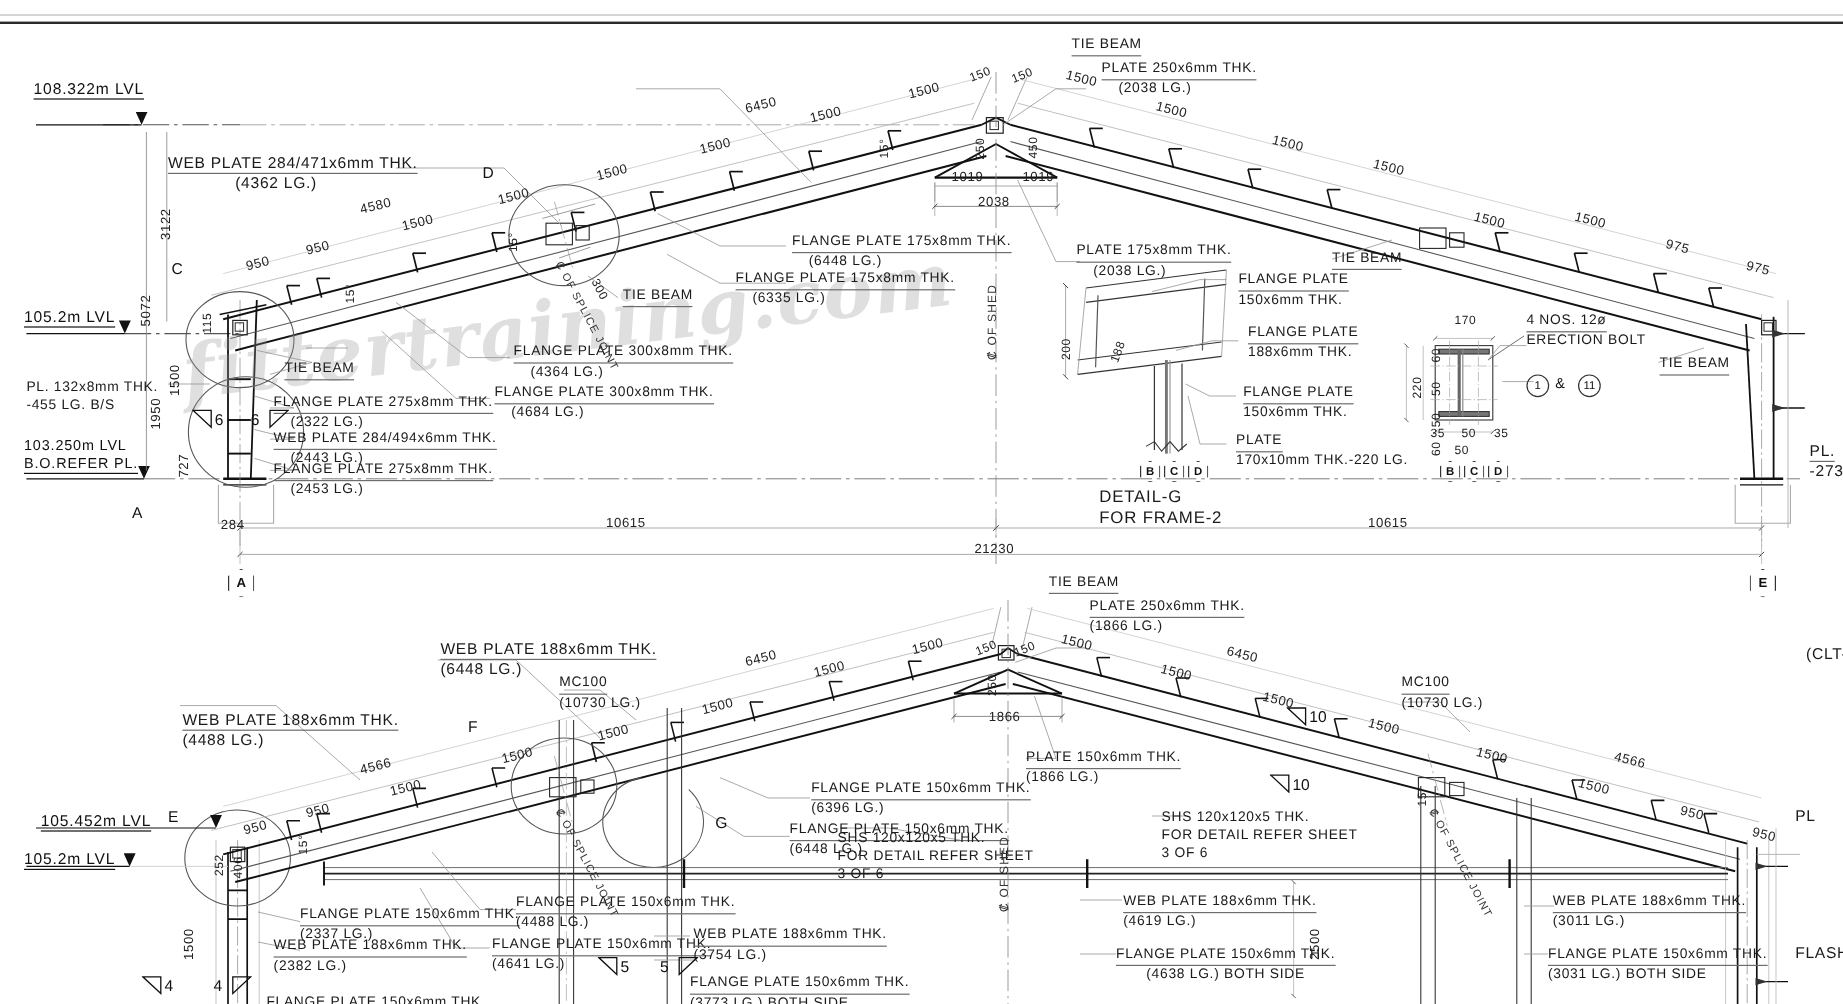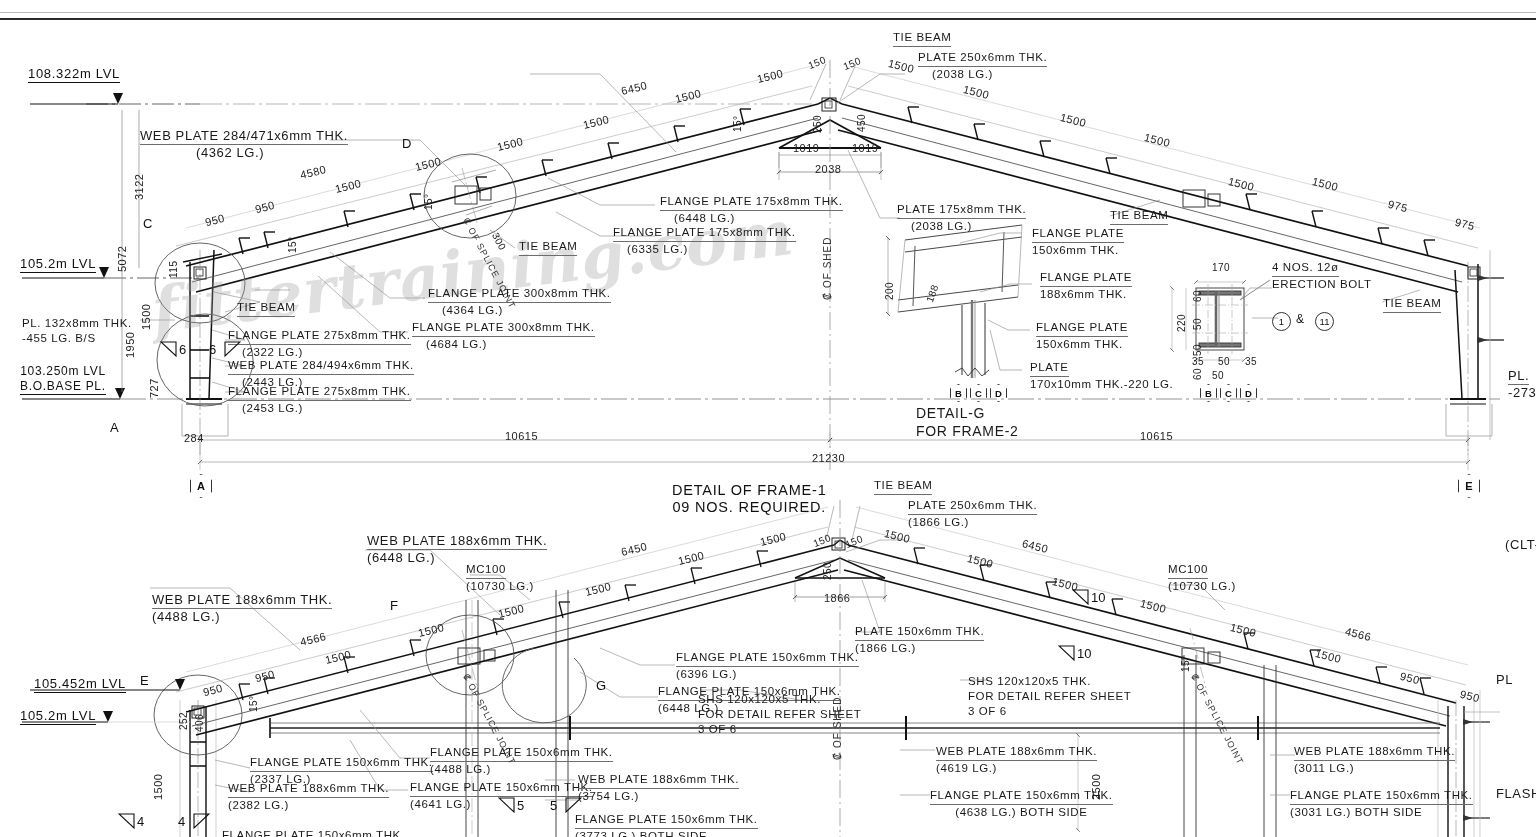--- a/index.html
+++ b/index.html
@@ -41,21 +41,21 @@
   .note.u .l1{border-bottom:1px solid #6d6d6d;display:inline-block;padding-bottom:1px;}
 
   .lvl{
     position:absolute;
     font-size:13px;
     letter-spacing:.7px;
     white-space:nowrap;
     color:#111;
   }
   .lvl span{display:block;border-bottom:1.4px solid #111;padding-bottom:1px;}
-  .lvl span.nb{border-bottom:none;text-align:right;}
+  .lvl span.nb{border-bottom:none;}
 
   .dim{
     position:absolute;
     font-size:11px;
     letter-spacing:.5px;
     color:#222;
     white-space:nowrap;
   }
   .dim.sm{font-size:10px;}
   .vert{transform-origin:left top;}
@@ -512,21 +512,21 @@
   <div class="watermark">fittertraining.com</div>
 
   <div class="lvl" style="left:28px;top:66px;">
     <span>108.322m  LVL</span>
   </div>
   <div class="lvl" style="left:20px;top:256px;">
     <span>105.2m  LVL</span>
   </div>
   <div class="lvl" style="left:20px;top:364px;font-size:12px;">
     <span class="nb">103.250m LVL</span>
-    <span>B.O.BASE  PL.</span>
+    <span>B.O.REFER  PL.</span>
   </div>
 
   <div class="dim vert" style="left:133px;top:200px;transform:rotate(-90deg);"><span>3122</span></div>
   <div class="dim vert" style="left:116px;top:272px;transform:rotate(-90deg);"><span>5072</span></div>
   <div class="dim vert" style="left:140px;top:330px;transform:rotate(-90deg);"><span>1500</span></div>
   <div class="dim vert" style="left:124px;top:358px;transform:rotate(-90deg);"><span>1950</span></div>
   <div class="dim vert" style="left:148px;top:398px;transform:rotate(-90deg);"><span>727</span></div>
   <div class="dim vert sm" style="left:168px;top:278px;transform:rotate(-90deg);"><span>115</span></div>
   <div class="dim" style="left:184px;top:388px;margin-top:44px;"><span>284</span></div>
 
@@ -641,24 +641,20 @@
     <svg width="34" height="20" viewBox="0 0 34 20">
         <path d="M18,2 L33,2 L18,16 Z" fill="none" stroke="#111" stroke-width="1.1"></path>
       </svg>
     <span style="position:absolute;left:2px;top:2px;">6</span>
   </div>
 
   <div class="ctr-txt" style="left:822px;top:300px;transform:rotate(-90deg);"><span>₡ OF SHED</span></div>
   <div class="ctr-txt" style="left:470px;top:216px;transform:rotate(62deg);font-size:9px;"><span>₡ OF SPLICE JOINT</span></div>
   <div class="dim sm" style="left:490px;top:236px;transform:rotate(62deg);"><span>300</span></div>
 
-  <div class="title" style="left:672px;top:482px;">
-    <b>DETAIL OF FRAME-1</b><br>
-    <b>09 NOS. REQUIRED.</b>
-  </div>
 
   <div class="note u" style="left:1032px;top:226px;">
     <span class="l1">FLANGE PLATE</span>
     <span class="l2" style="padding-left:0;">150x6mm  THK.</span>
   </div>
   <div class="note u" style="left:1040px;top:270px;">
     <span class="l1">FLANGE PLATE</span>
     <span class="l2" style="padding-left:0;">188x6mm  THK.</span>
   </div>
   <div class="note u" style="left:1036px;top:320px;">

